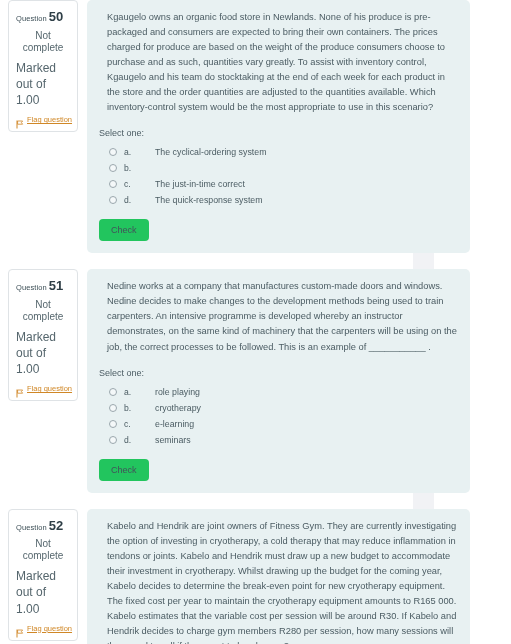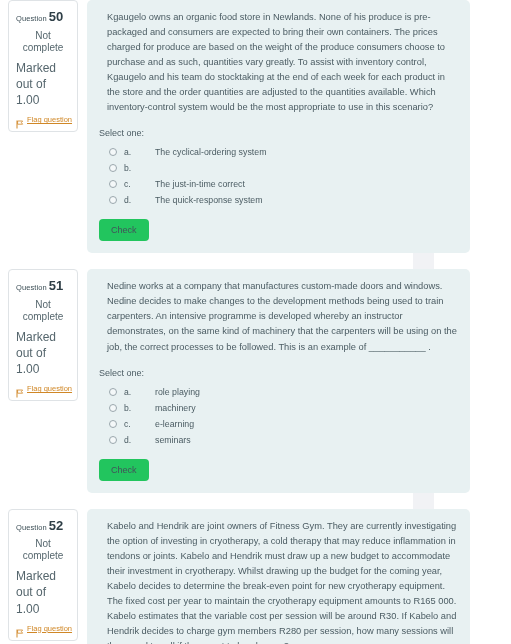--- a/index.html
+++ b/index.html
@@ -230,21 +230,21 @@
         </div>
         <div class="content-box"><p class="qtext">Nedine works at a company that manufactures custom-made doors and windows. Nedine decides to make changes to the development methods being used to train carpenters. An intensive programme is developed whereby an instructor demonstrates, on the same kind of machinery that the carpenters will be using on the job, the correct processes to be followed. This is an example of ___________ .</p><div class="select-one">Select one:</div><ul class="answers">
             <li class="answer">
               <span class="radio"></span>
               <span class="ans-letter">a.</span>
               <span class="ans-text">role playing</span>
             </li>
             <li class="answer">
               <span class="radio"></span>
               <span class="ans-letter">b.</span>
-              <span class="ans-text">machinery</span>
+              <span class="ans-text">cryotherapy</span>
             </li>
             <li class="answer">
               <span class="radio"></span>
               <span class="ans-letter">c.</span>
               <span class="ans-text">e-learning</span>
             </li>
             <li class="answer">
               <span class="radio"></span>
               <span class="ans-letter">d.</span>
               <span class="ans-text">seminars</span>

